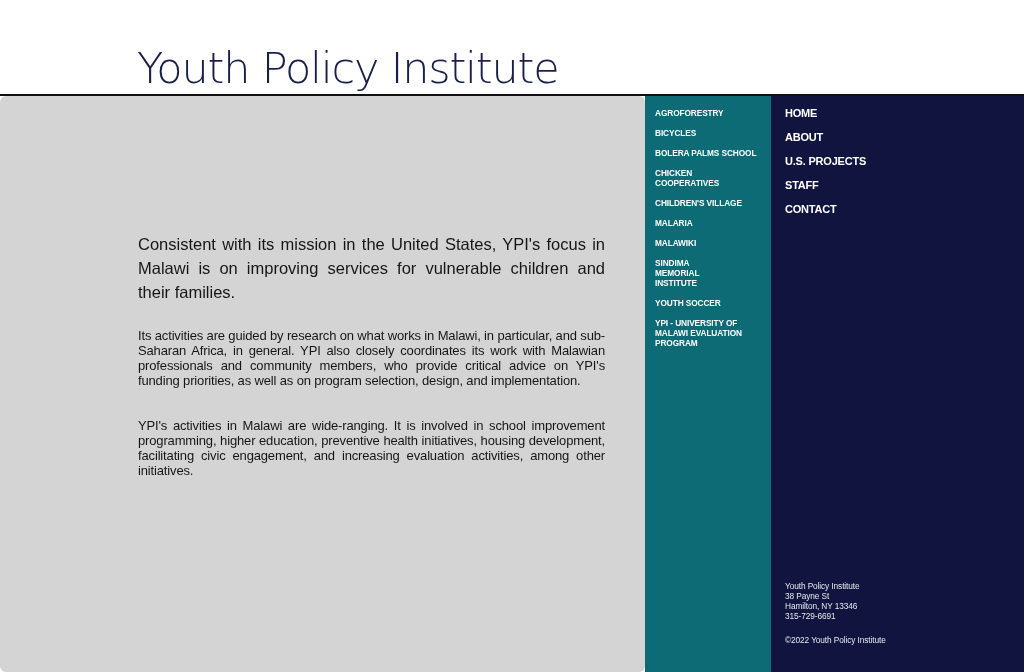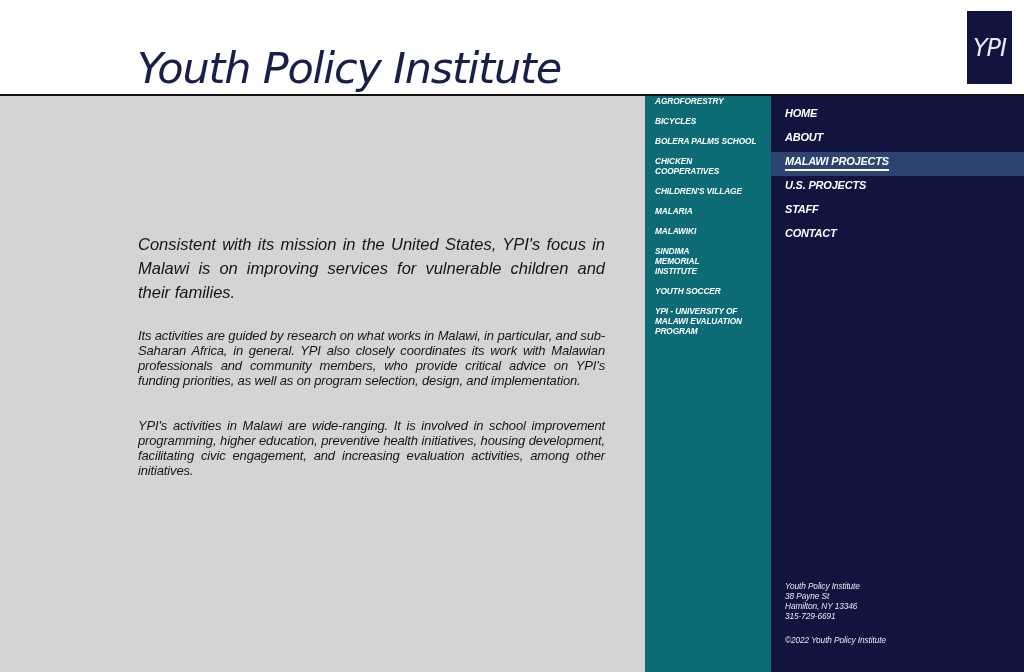--- a/index.html
+++ b/index.html
@@ -1,15 +1,15 @@
 <!DOCTYPE html>
 <html><head>
   <meta charset="utf-8">
   <style>
-    * { margin: 0; padding: 0; box-sizing: border-box; font-style: italic; }
+    * { margin: 0; padding: 0; box-sizing: border-box; }
     html, body { width: 1024px; height: 672px; overflow: hidden; background: #ffffff; }
     body { font-family: "Liberation Sans", sans-serif; position: relative; }
 
     .header {
       position: absolute; left: 0; top: 0; width: 1024px; height: 94px;
       background: #ffffff;
     }
     .site-title {
       position: absolute; left: 137px; top: 42px;
       font-family: "DejaVu Sans", sans-serif;
@@ -24,36 +24,38 @@
       font-family: "DejaVu Sans", sans-serif; font-weight: 200;
       font-size: 24px; letter-spacing: -1px;
     }
     .header-rule {
       position: absolute; left: 0; top: 94px; width: 1024px; height: 2px; background: #111111;
     }
 
     .main {
       position: absolute; left: 0; top: 96px; width: 645px; height: 576px;
       background: #d4d4d4;
+      border-radius: 6px;
     }
     .lead {
       position: absolute; left: 138px; top: 136px; width: 467px;
       font-size: 16.5px; line-height: 24px; color: #161616; text-align: justify;
     }
     .para {
       position: absolute; left: 138px; width: 467px;
       font-size: 13px; line-height: 15px; color: #161616; text-align: justify;
       letter-spacing: -0.15px;
     }
     .para.p1 { top: 232px; }
     .para.p2 { top: 322px; }
 
     .subnav {
       position: absolute; left: 645px; top: 96px; width: 126px; height: 576px;
       background: #0d6b75;
+      padding-top: 12px;
     }
     .subnav-item {
       display: block; padding: 0 10px; margin-bottom: 10px;
       font-size: 8.3px; font-weight: bold; line-height: 10px;
       color: #ffffff; text-transform: uppercase; letter-spacing: -0.1px;
       cursor: pointer;
     }
 
     .mainnav {
       position: absolute; left: 771px; top: 96px; width: 253px; height: 576px;
@@ -79,23 +81,20 @@
       position: absolute; left: 785px; top: 635px; width: 220px;
       font-size: 8.3px; line-height: 10px; color: #e6e8f0; letter-spacing: -0.1px;
       white-space: nowrap;
     }
   </style>
 </head>
 <body>
 
 <div class="header">
   <div class="site-title">Youth Policy Institute</div>
-  <div class="logo">
-    <span>YPI</span>
-  </div>
 </div>
 <div class="header-rule"></div>
 
 <div class="main">
   <p class="lead">Consistent with its mission in the United States, YPI's focus in Malawi is on improving services for vulnerable children and their families.</p>
   <p class="para p1">Its activities are guided by research on what works in Malawi, in particular, and sub-Saharan Africa, in general. YPI also closely coordinates its work with Malawian professionals and community members, who provide critical advice on YPI's funding priorities, as well as on program selection, design, and implementation.</p>
   <p class="para p2">YPI's activities in Malawi are wide-ranging. It is involved in school improvement programming, higher education, preventive health initiatives, housing development, facilitating civic engagement, and increasing evaluation activities, among other initiatives.</p>
 </div>
 
 <nav class="subnav">
@@ -107,21 +106,20 @@
   <a class="subnav-item">Malaria</a>
   <a class="subnav-item">Malawiki</a>
   <a class="subnav-item" style="width:100px">Sindima Memorial Institute</a>
   <a class="subnav-item">Youth Soccer</a>
   <a class="subnav-item" style="width:108px">YPI - University of Malawi Evaluation Program</a>
 </nav>
 
 <nav class="mainnav">
   <a class="mainnav-item"><span>HOME</span></a>
   <a class="mainnav-item"><span>ABOUT</span></a>
-  <a class="mainnav-item active"><span>MALAWI PROJECTS</span></a>
   <a class="mainnav-item"><span>U.S. PROJECTS</span></a>
   <a class="mainnav-item"><span>STAFF</span></a>
   <a class="mainnav-item"><span>CONTACT</span></a>
 </nav>
 
 <div class="address">
   <div>Youth Policy Institute</div>
   <div>38 Payne St</div>
   <div>Hamilton, NY 13346</div>
   <div>315-729-6691</div>

